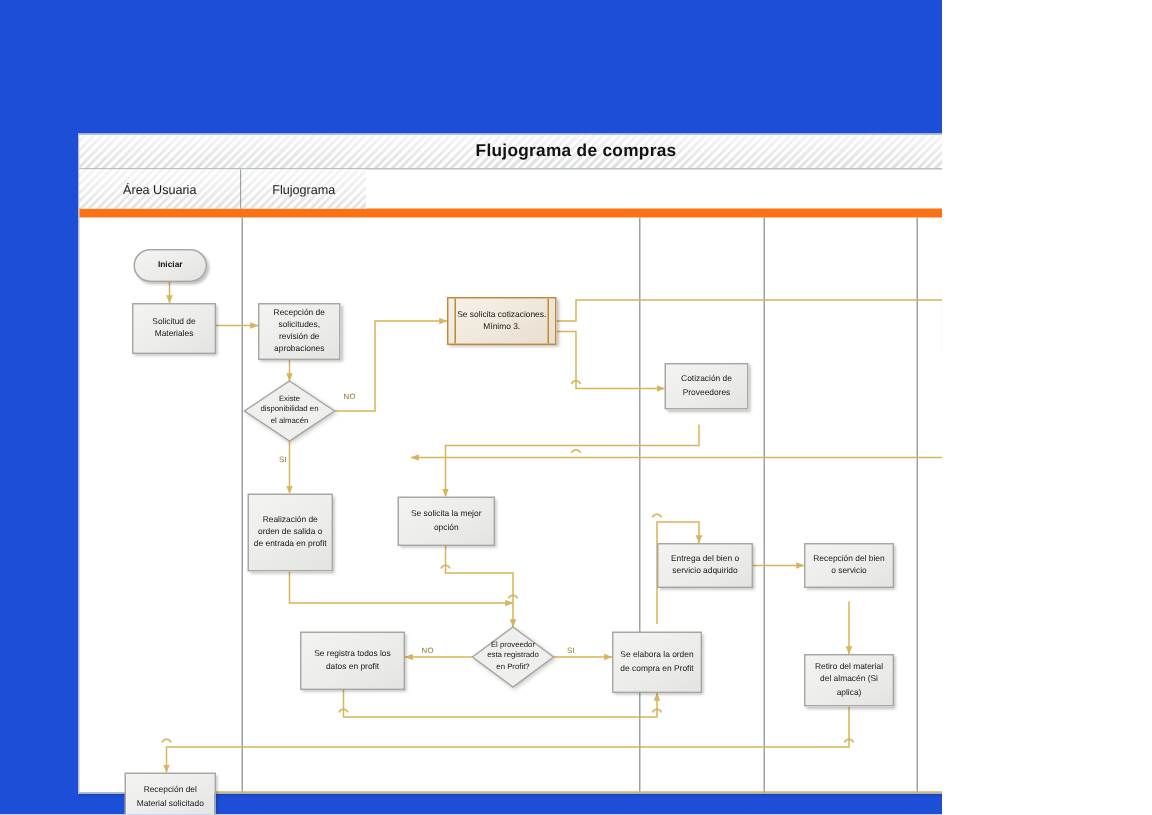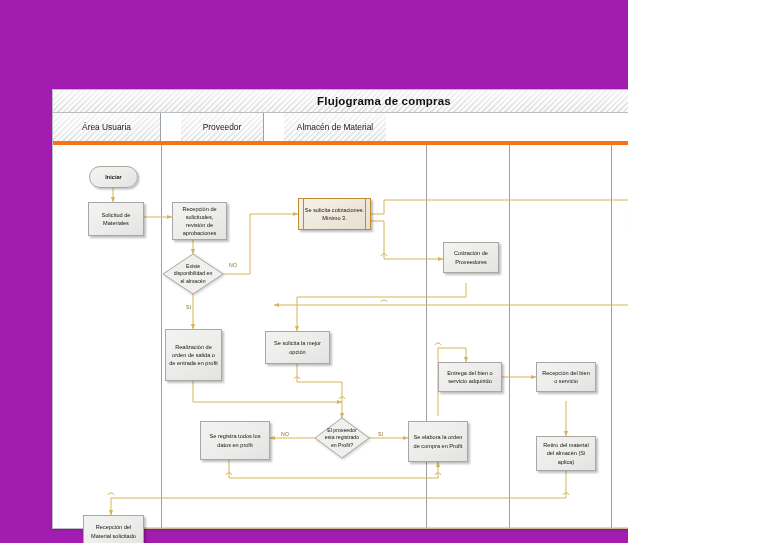--- a/index.html
+++ b/index.html
@@ -2,21 +2,21 @@
 <html><head>
 <meta charset="utf-8">
 <style>
   * { box-sizing: border-box; }
   html, body {
     margin: 0; padding: 0;
     width: 768px; height: 543px;
     background: #ffffff;
     font-family: "Liberation Sans", sans-serif;
   }
-  #page { position: relative; width: 628px; height: 543px; background: #a21caf; overflow: hidden; }
+  #page { position: relative; width: 628px; height: 543px; background: #1d4ed8; overflow: hidden; }
 
   
   #frame {
     position: absolute;
     left: 52px; top: 89px;
     width: 664px; height: 440px;
     border: 1px solid #b9bfc4;
     background: #ffffff;
     box-shadow: 1px 1px 2px rgba(0,0,0,.18);
   }
@@ -25,23 +25,22 @@
     background:
       repeating-linear-gradient(135deg, rgba(255,255,255,.85) 0 2px, rgba(0,0,0,.022) 2px 4px),
       linear-gradient(180deg, #fbfbfb 0%, #eeefef 60%, #e4e6e6 100%);
     border-bottom: 1px solid #b9bfc4;
     display: flex; align-items: center; justify-content: center;
   }
   #title-bar span { font-size: 11.5px; font-weight: bold; color: #111; letter-spacing: .2px; }
 
   #header-row {
     position: absolute; left: 0; top: 23px; width: 100%; height: 32px;
-    border-bottom: 4px solid #f97316;
+    border-bottom: 6px solid #f97316;
     display: flex;
-    gap: 20px;
   }
   .hcell {
     background:
       repeating-linear-gradient(135deg, rgba(255,255,255,.85) 0 2px, rgba(0,0,0,.02) 2px 4px),
       linear-gradient(180deg, #fafafa 0%, #f0f1f1 60%, #e6e8e8 100%);
     border-right: 1px solid #9aa1a7;
     display: flex; align-items: center; justify-content: center;
     text-align: center; padding: 0 3px;
     font-size: 8.4px; color: #1a1a1a; line-height: 1.25;
   }
@@ -119,24 +118,21 @@
 
     <div id="title-bar">
       <span>Flujograma de compras</span>
     </div>
 
     <div id="header-row">
       <div class="hcell" style="width:108px">
         <span>Área Usuaria</span>
       </div>
       <div class="hcell" style="width:83px">
-        <span>Proveedor</span>
-      </div>
-      <div class="hcell" style="width:102px">
-        <span>Almacén de Material</span>
+        <span>Flujograma</span>
       </div>
     </div>
 
     <div id="lanes">
       <div class="lane-div" style="left:108px"></div>
       <div class="lane-div" style="left:373px"></div>
       <div class="lane-div" style="left:456px"></div>
       <div class="lane-div" style="left:558px"></div>
     </div>
 

